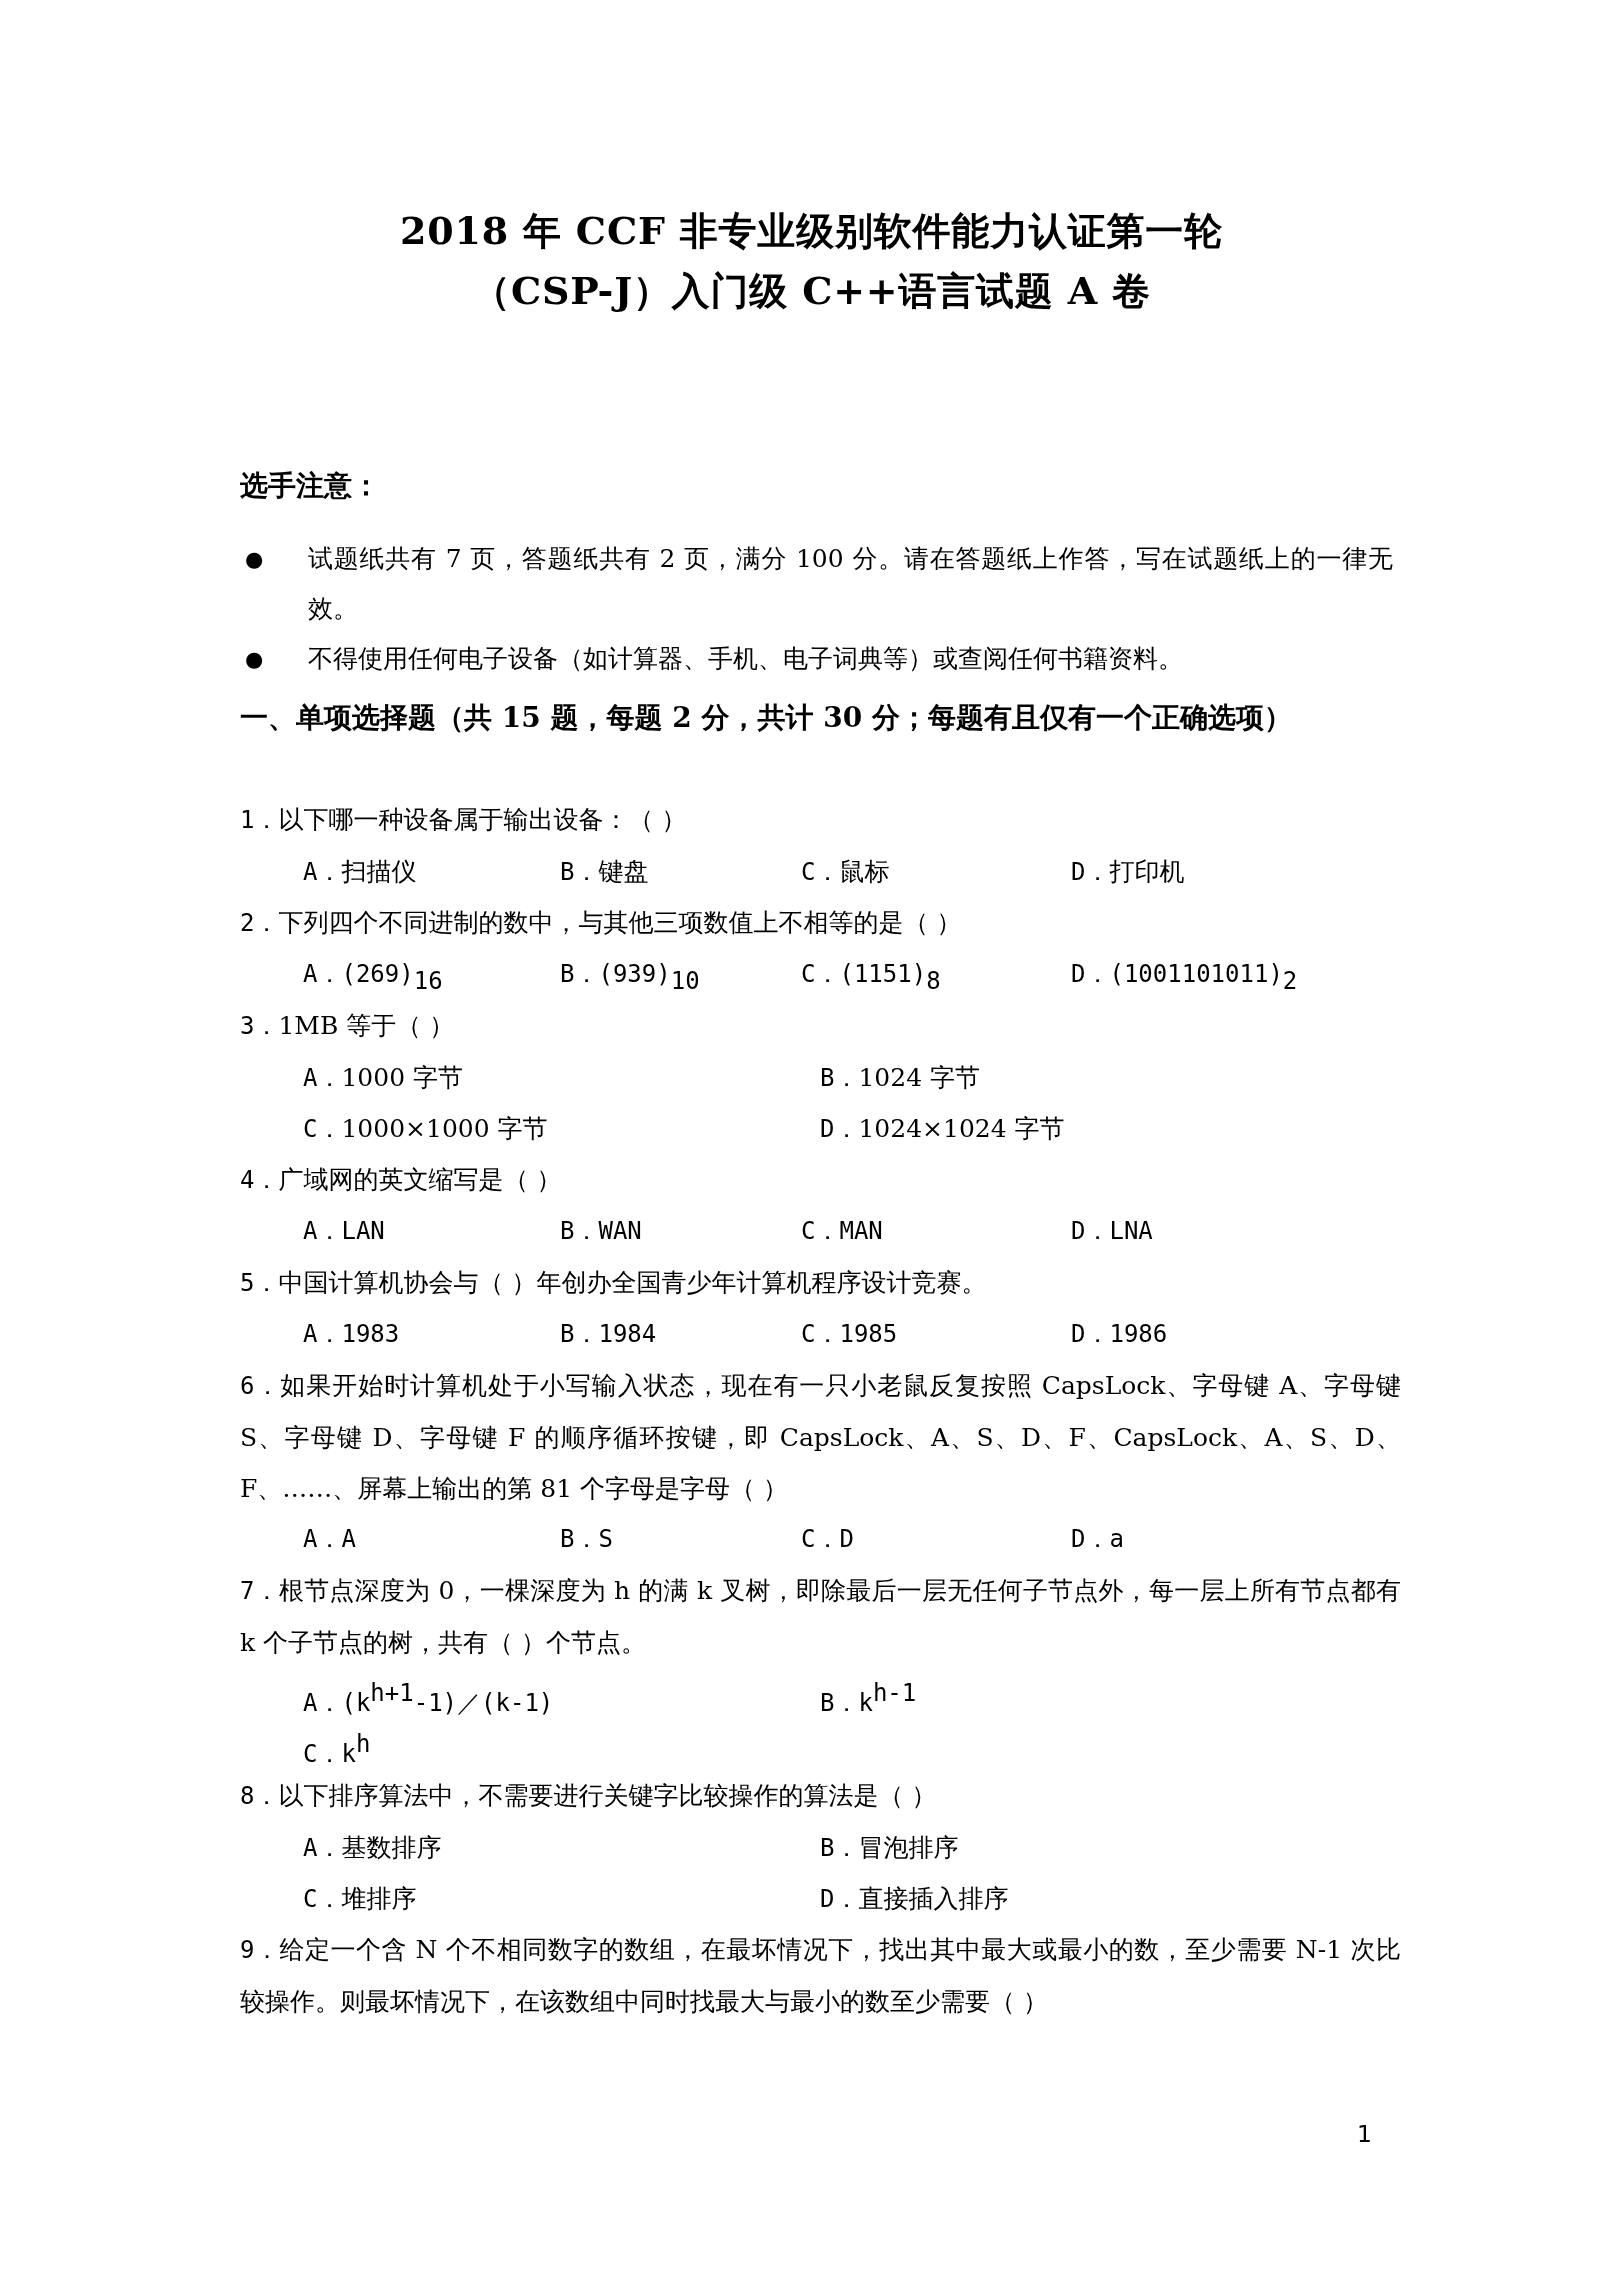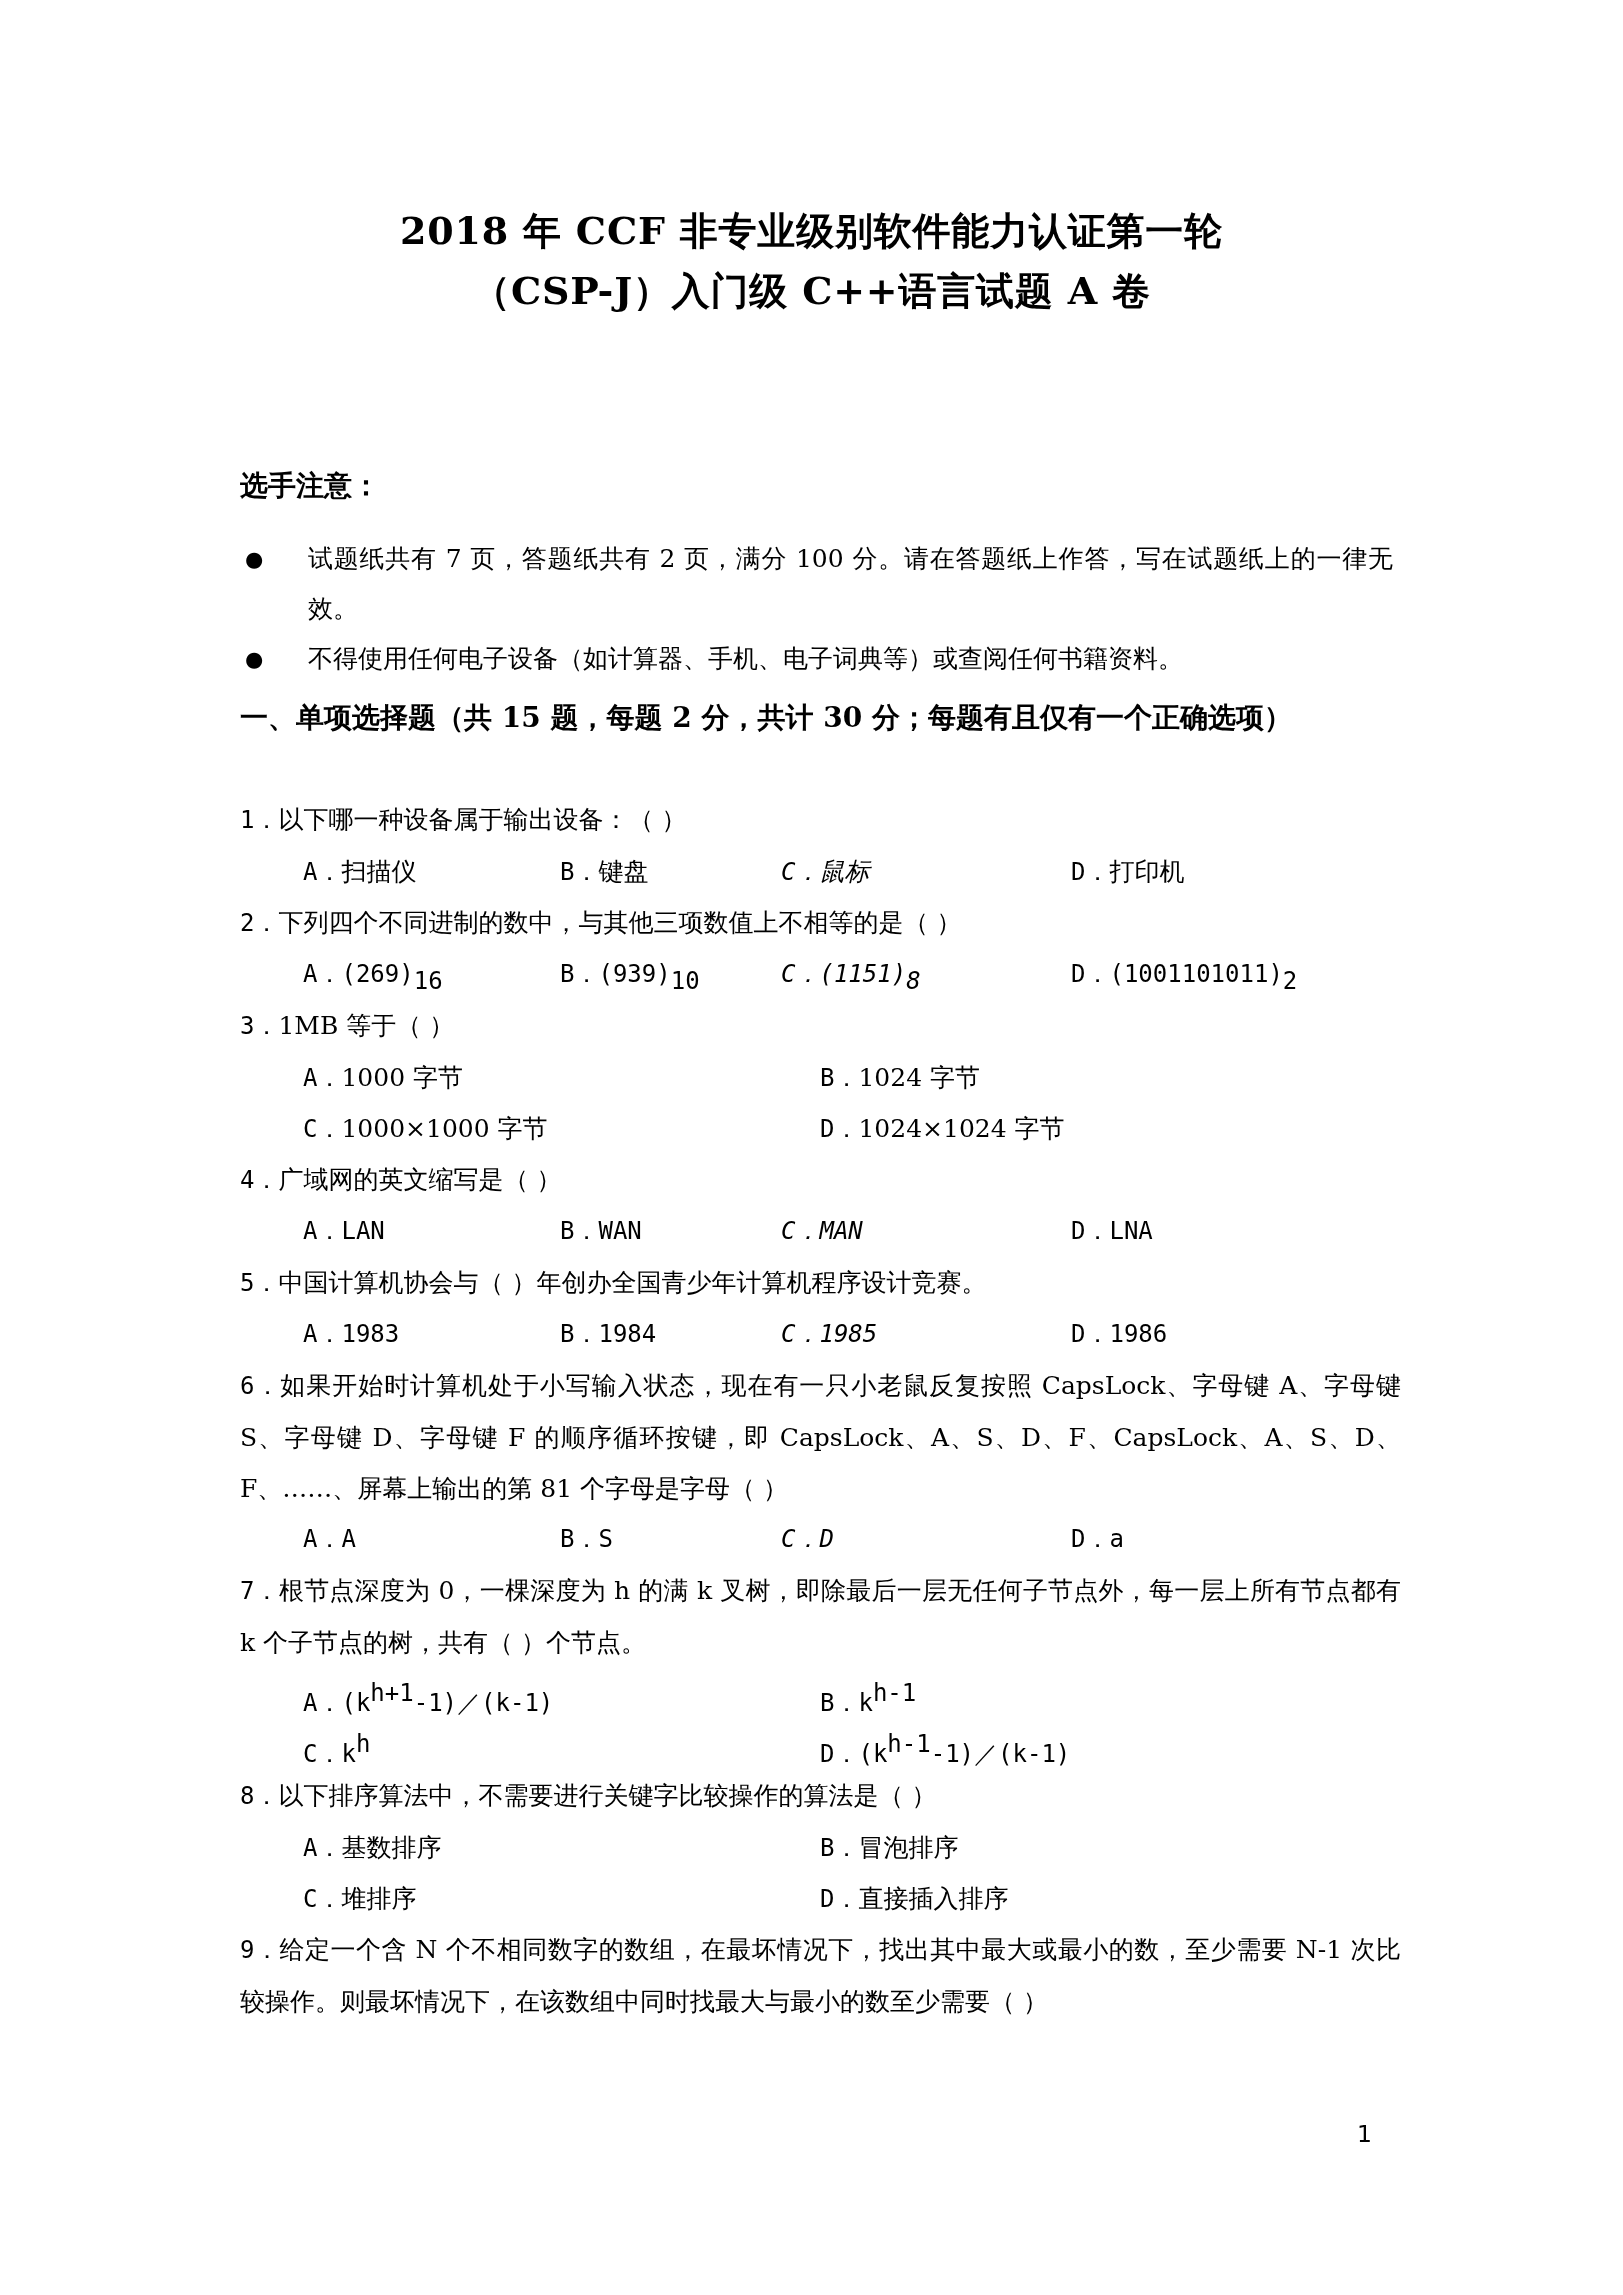--- a/index.html
+++ b/index.html
@@ -136,21 +136,21 @@
   .opt .val {
     font-size: 25px;
   }
   .opt .mono {
     font-family: "DejaVu Sans Mono", "Liberation Mono", monospace;
     font-size: 24px;
   }
   
   .c1 { left: 63px; }
   .c2 { left: 320px; }
-  .c3 { left: 541px; font-style: italic; }
+  .c3 { left: 561px; }
   .c4 { left: 831px; }
   
   .h1 { left: 63px; }
   .h2 { left: 580px; }
   .r2 { top: 51px; }
 
   sub {
     font-size: 0.68em;
     vertical-align: -0.28em;
   }
@@ -253,21 +253,20 @@
         <div class="opt c4"><span class="lbl">D．</span><span class="mono">a</span></div>
       </div>
     </div>
 
     <div class="q">
       <div class="q-text"><span class="q-num">7．</span><span>根节点深度为 0，一棵深度为 h 的满 k 叉树，即除最后一层无任何子节点外，每一层上所有节点都有 k 个子节点的树，共有（        ）个节点。</span></div>
       <div class="opts two-row">
         <div class="opt h1"><span class="lbl">A．</span><span class="mono">(k</span><sup class="mono">h+1</sup><span class="mono">-1)／(k-1)</span></div>
         <div class="opt h2"><span class="lbl">B．</span><span class="mono">k</span><sup class="mono">h-1</sup><span class="mono"></span></div>
         <div class="opt h1 r2"><span class="lbl">C．</span><span class="mono">k</span><sup class="mono">h</sup><span class="mono"></span></div>
-        <div class="opt h2 r2"><span class="lbl">D．</span><span class="mono">(k</span><sup class="mono">h-1</sup><span class="mono">-1)／(k-1)</span></div>
       </div>
     </div>
 
     <div class="q">
       <div class="q-text"><span class="q-num">8．</span><span>以下排序算法中，不需要进行关键字比较操作的算法是（        ）</span></div>
       <div class="opts two-row">
         <div class="opt h1"><span class="lbl">A．</span><span class="val">基数排序</span></div>
         <div class="opt h2"><span class="lbl">B．</span><span class="val">冒泡排序</span></div>
         <div class="opt h1 r2"><span class="lbl">C．</span><span class="val">堆排序</span></div>
         <div class="opt h2 r2"><span class="lbl">D．</span><span class="val">直接插入排序</span></div>

